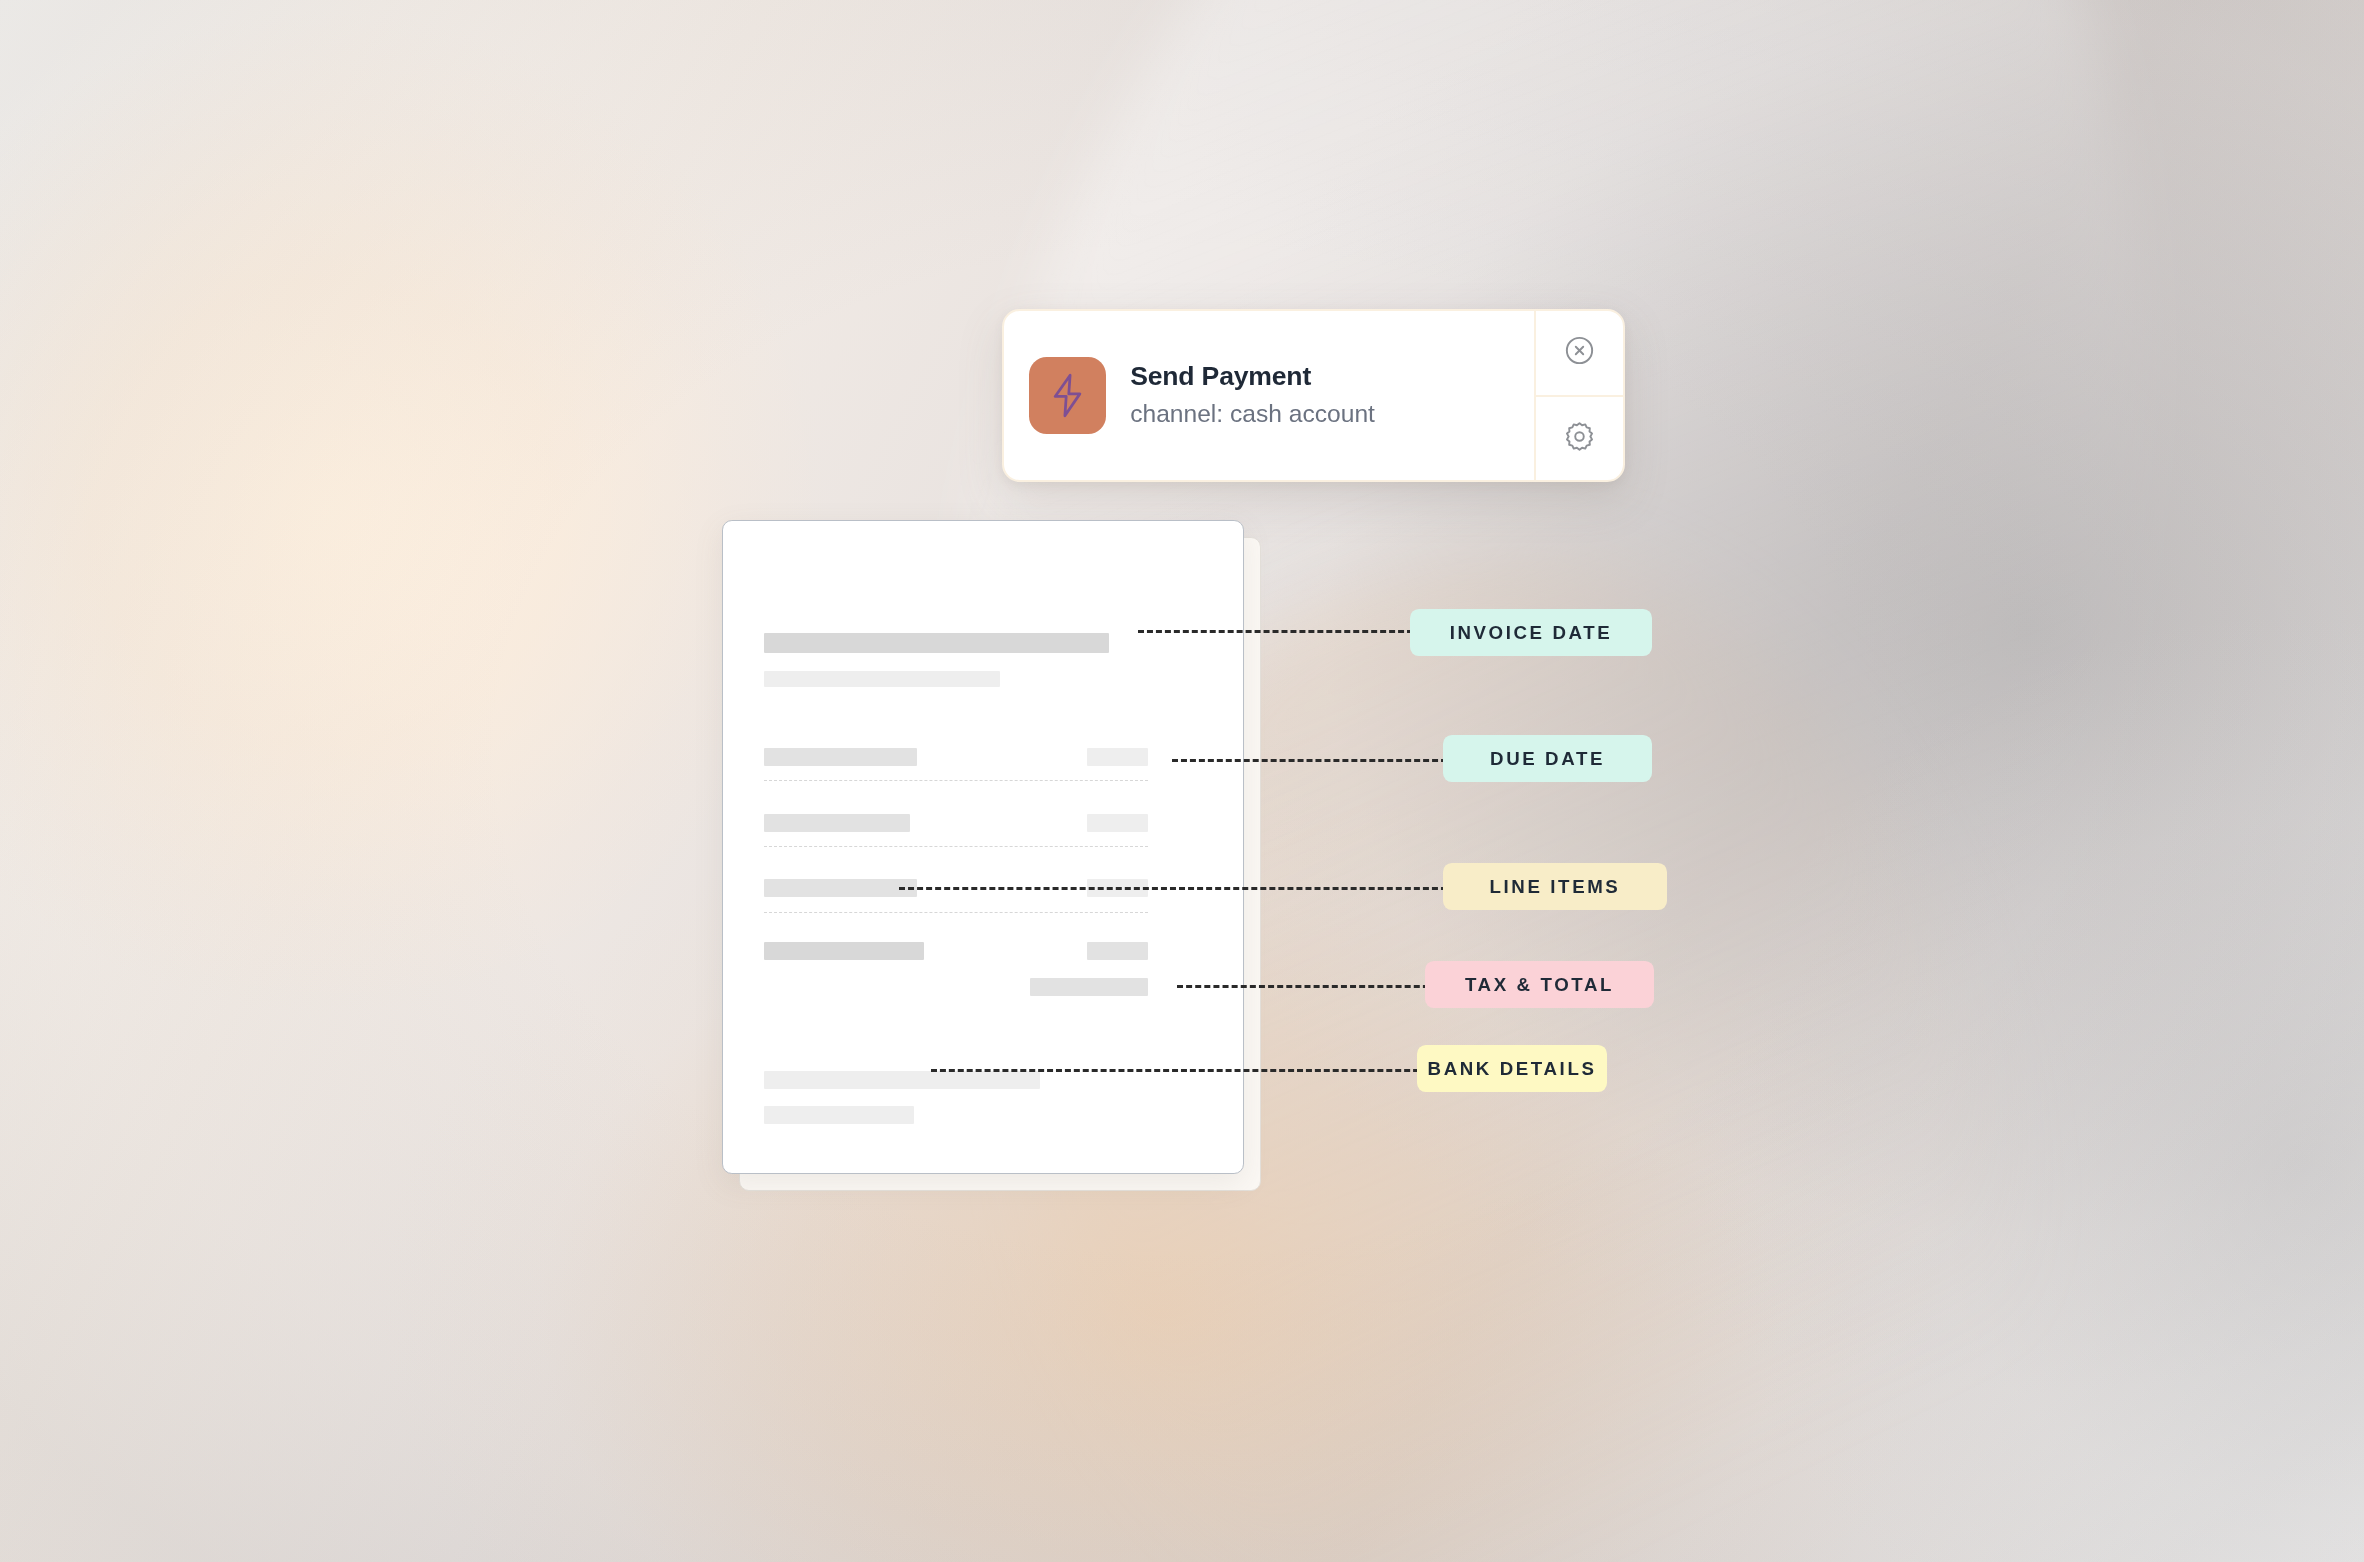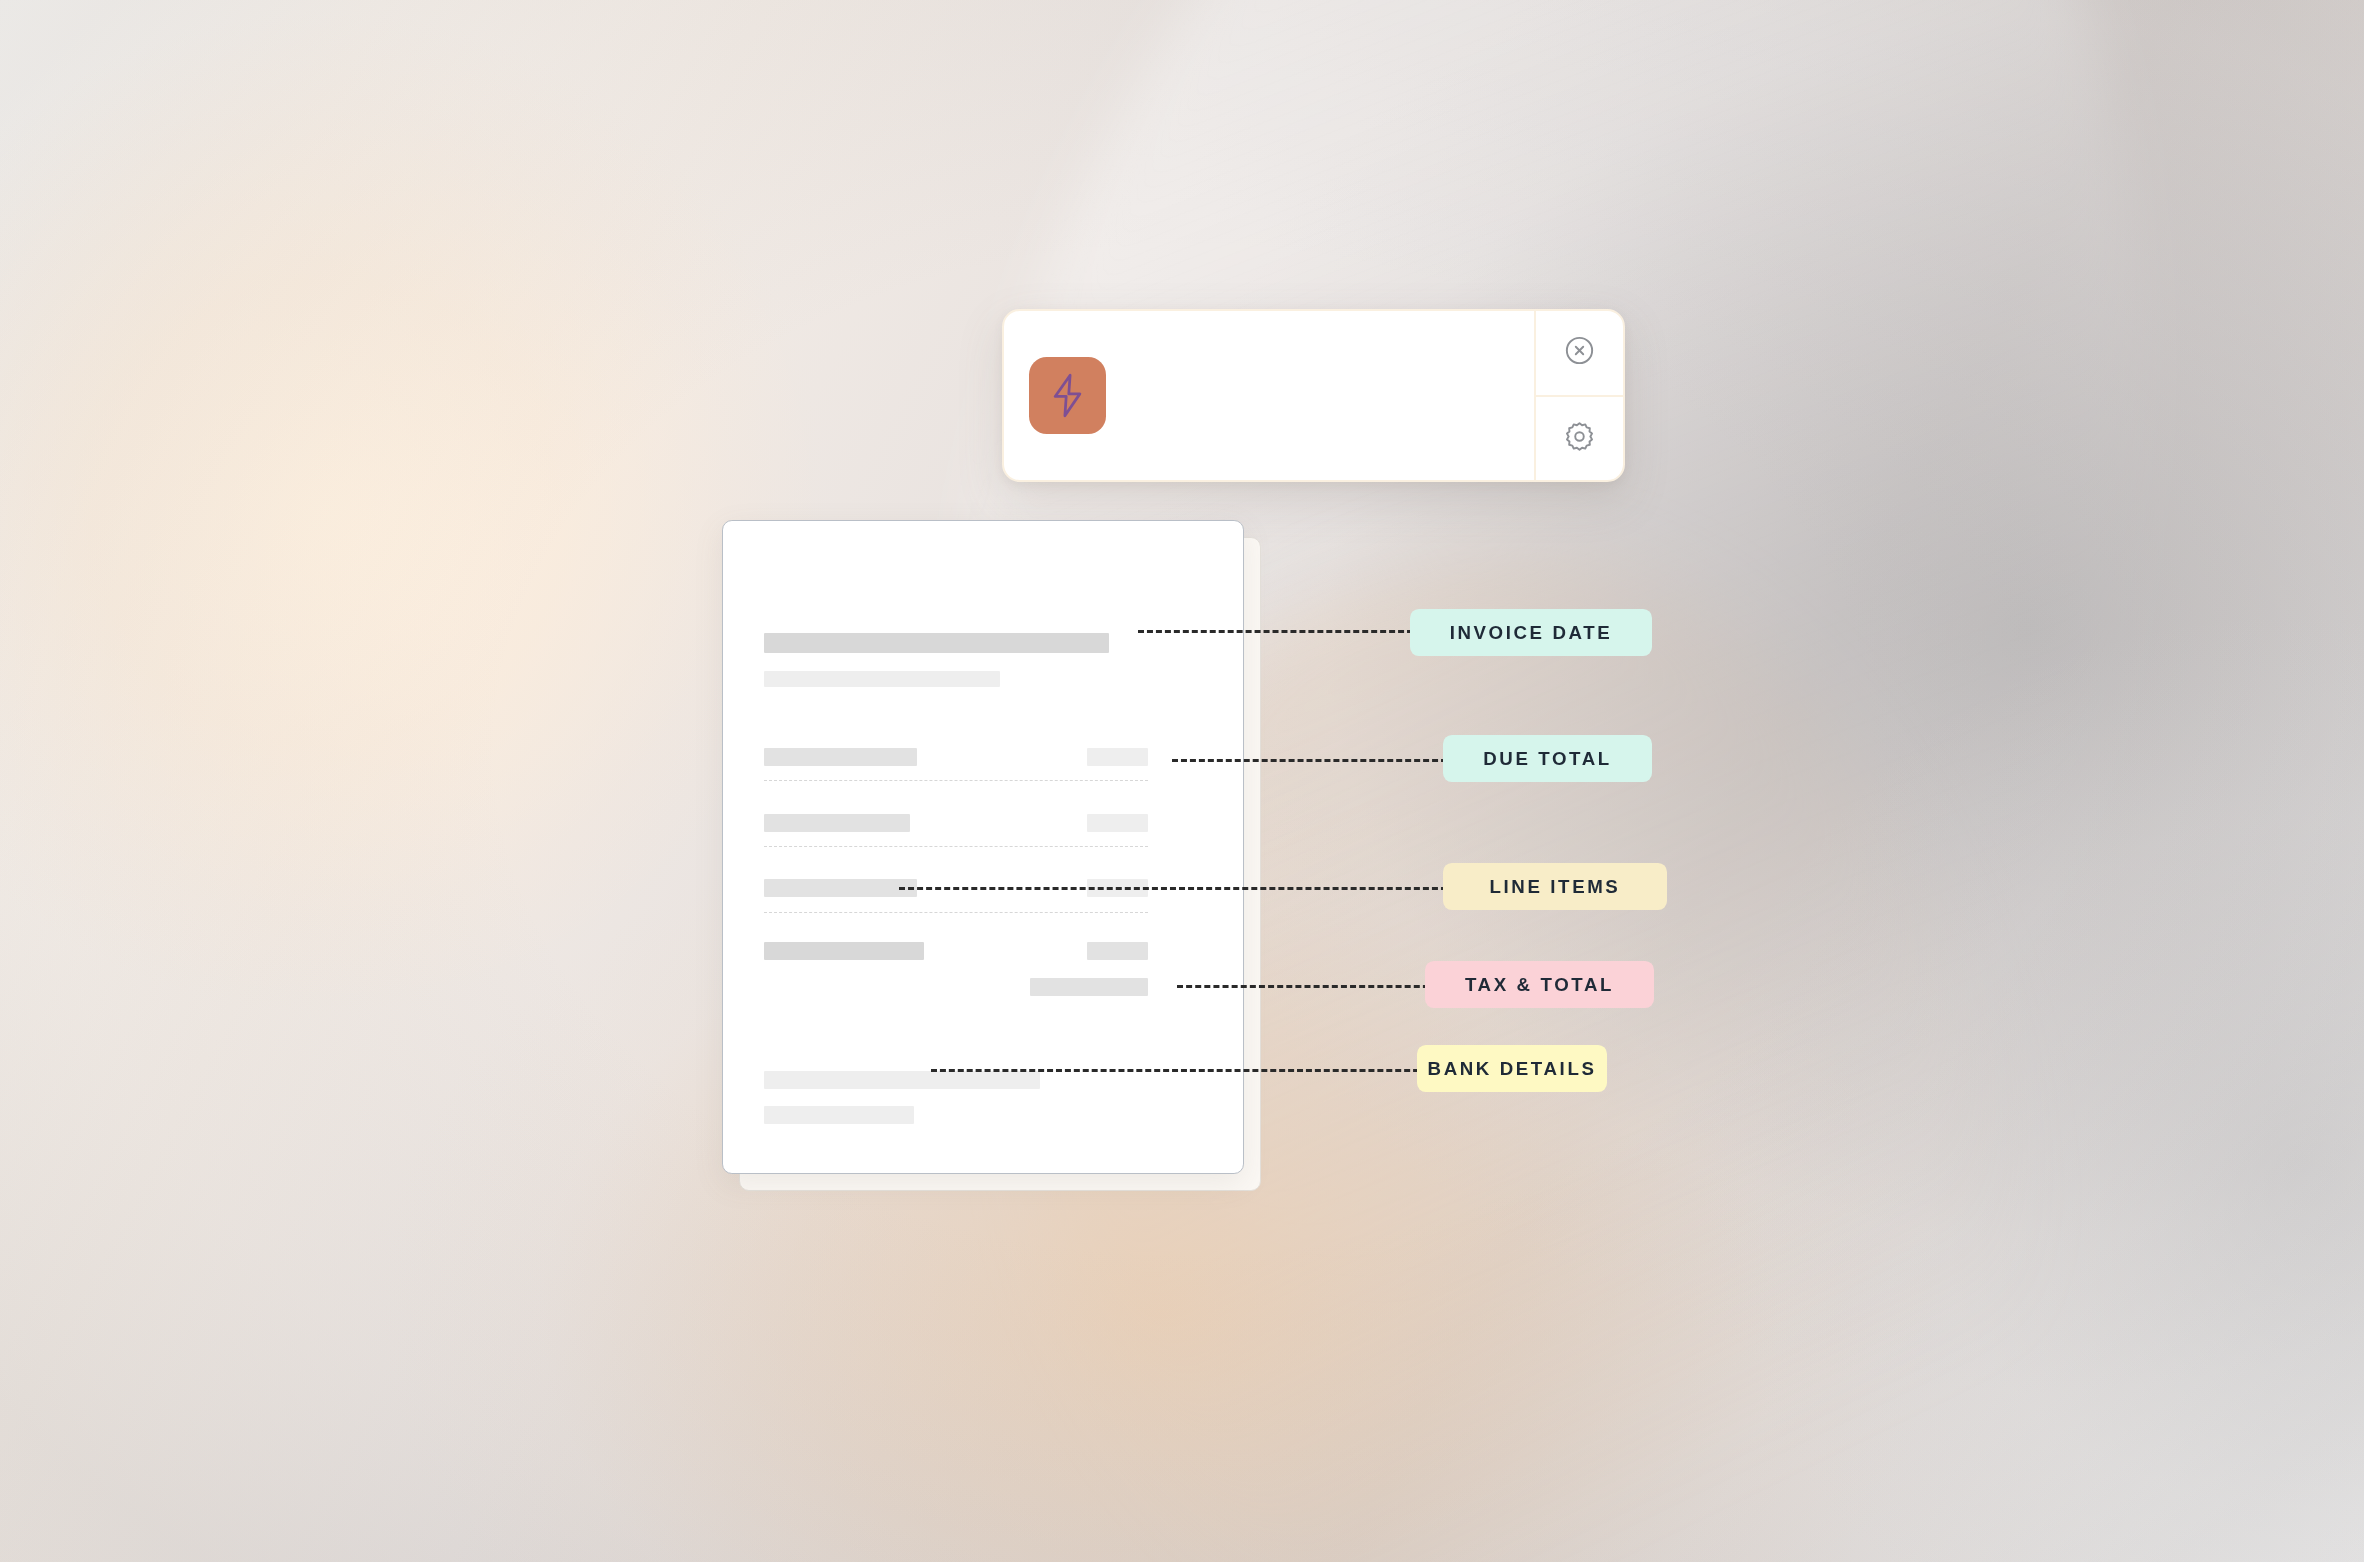--- a/index.html
+++ b/index.html
@@ -255,20 +255,24 @@
   <div class="bg-layer bg-cool-right"></div>
   <div class="bg-layer bg-cool-right2"></div>
   <div class="bg-layer bg-vignette"></div>
 
   <div id="send-payment-card">
     <div class="card-main">
       <div class="app-icon">
         <svg width="39" height="47" viewBox="0 0 24 28" fill="none" stroke="#7e4f93" stroke-width="1.7" stroke-linejoin="round" stroke-linecap="round">
           <path d="M13.6 1.5 L4.4 14.6 H11.2 L10.4 26.5 L19.6 13.0 H12.8 Z"></path>
         </svg>
+      </div>
+      <div class="card-text">
+        <div class="card-title">Send Payment</div>
+        <div class="card-sub">channel: cash account</div>
       </div>
     </div>
     <div class="card-actions">
       <div class="card-action-btn">
         <span>
           <svg width="33" height="33" viewBox="0 0 24 24" fill="none" stroke="#8d9095" stroke-width="1.4" stroke-linecap="round">
             <circle cx="12" cy="12" r="9.2"></circle>
             <path d="M9.3 9.3 L14.7 14.7 M14.7 9.3 L9.3 14.7"></path>
           </svg>
         </span>
@@ -311,20 +315,20 @@
 
   <div id="connector-layer">
       <div class="connector" style="left: 1138px; top: 630px; width: 284px;"></div>
       <div class="connector" style="left: 1172px; top: 759px; width: 284px;"></div>
       <div class="connector" style="left: 899px; top: 887px; width: 557px;"></div>
       <div class="connector" style="left: 1177px; top: 985px; width: 261px;"></div>
       <div class="connector" style="left: 931px; top: 1069px; width: 497px;"></div>
     </div>
   <div id="tag-layer">
       <div class="tag" style="left: 1410px; top: 609px; width: 242px; background: rgb(214, 245, 236);">INVOICE DATE</div>
-      <div class="tag" style="left: 1443px; top: 735px; width: 209px; background: rgb(214, 245, 236);">DUE TOTAL</div>
+      <div class="tag" style="left: 1443px; top: 735px; width: 209px; background: rgb(214, 245, 236);">DUE DATE</div>
       <div class="tag" style="left: 1443px; top: 863px; width: 224px; background: rgb(248, 237, 200);">LINE ITEMS</div>
       <div class="tag" style="left: 1425px; top: 961px; width: 229px; background: rgb(251, 210, 215);">TAX &amp; TOTAL</div>
       <div class="tag" style="left: 1417px; top: 1045px; width: 190px; background: #fef9c3;">BANK DETAILS</div>
     </div>
 
 </div>
 
 
 </body></html>

